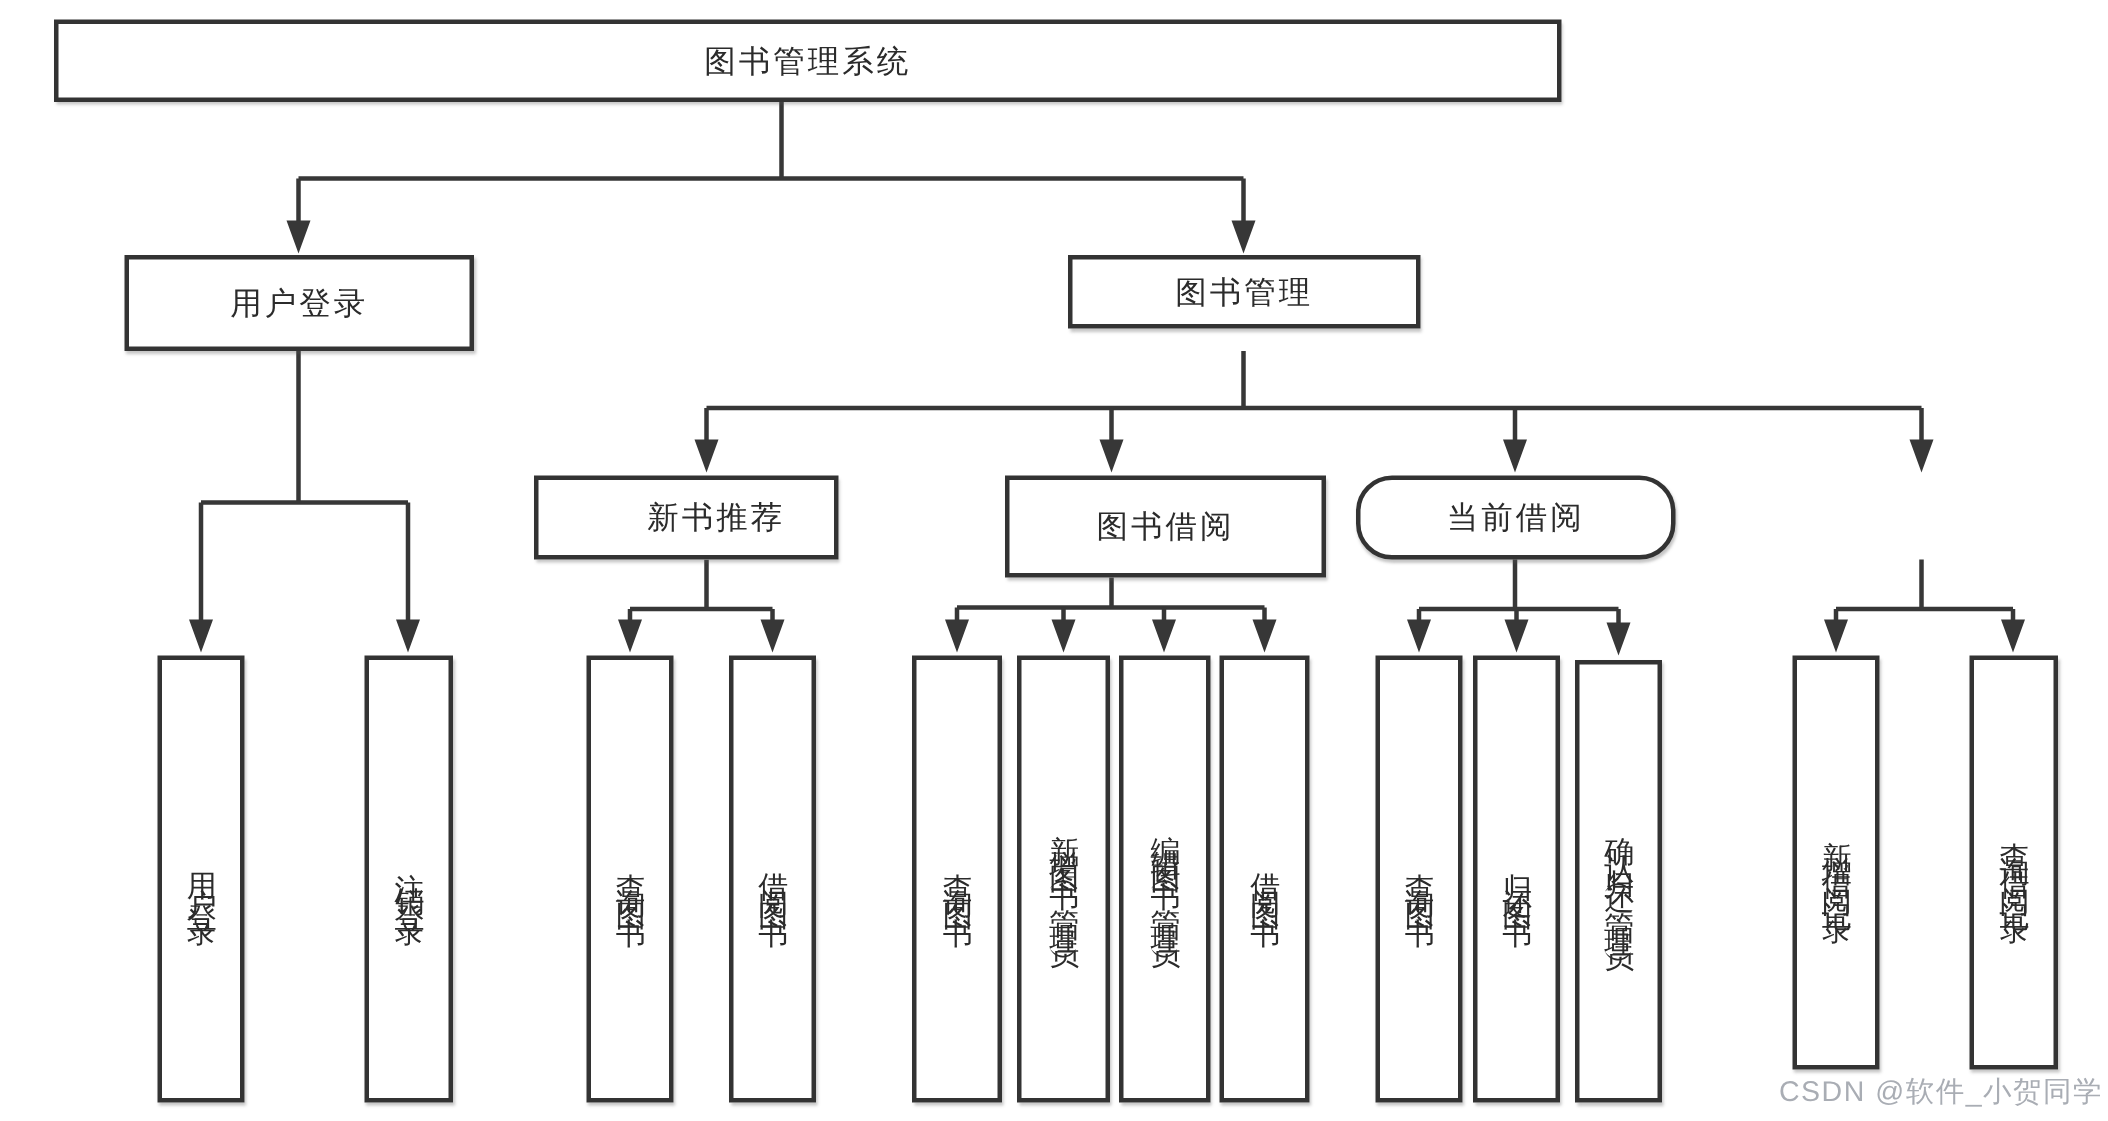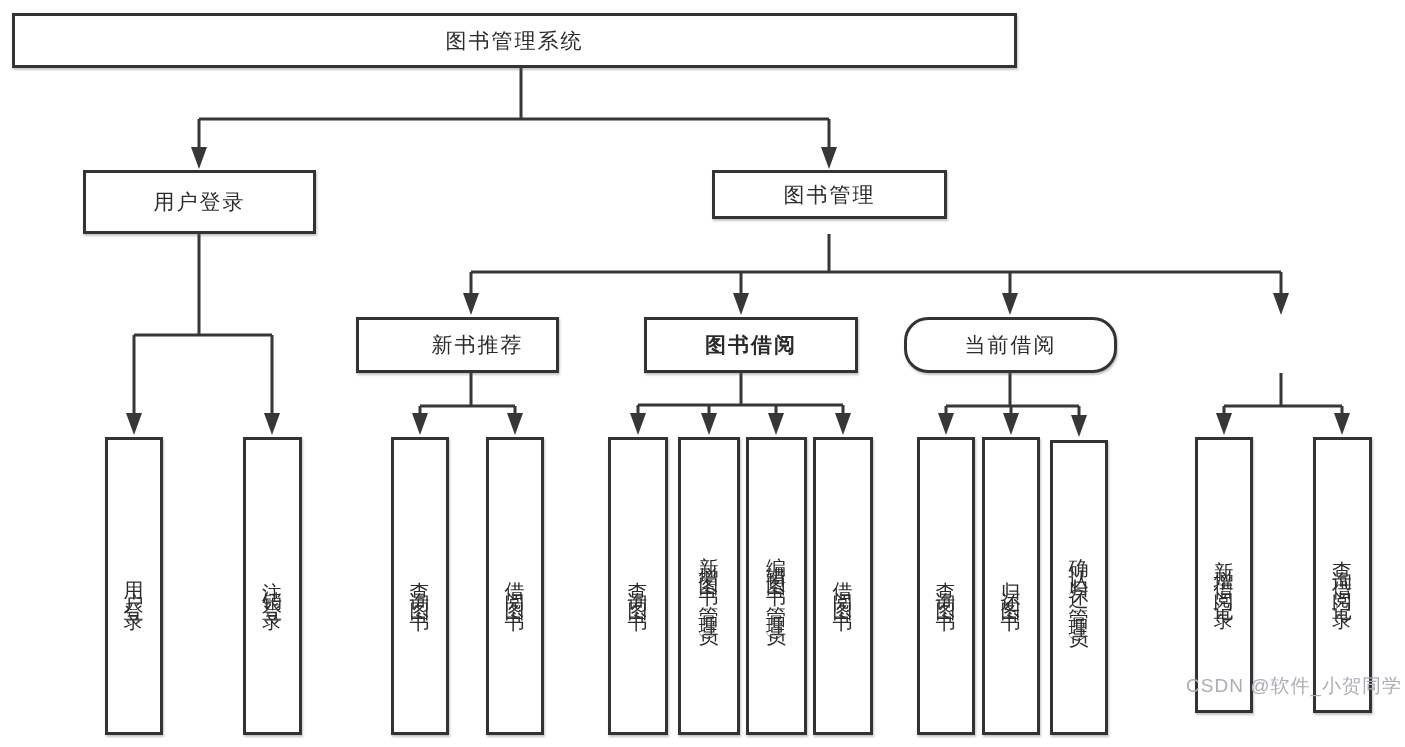--- a/index.html
+++ b/index.html
@@ -36,21 +36,21 @@
     writing-mode: vertical-rl;
     text-orientation: mixed;
     font-size: 20px;
     letter-spacing: 10px;
     color: #2b2b2b;
     line-height: 1;
   }
   .watermark {
     position: absolute;
     right: 3px;
-    top: 673px;
+    top: 715px;
     font-size: 19px;
     color: #a9adb4;
     letter-spacing: 1px;
     white-space: nowrap;
     text-align: center;
   }
 </style>
 </head>
 <body>
 
@@ -79,35 +79,35 @@
          M463,293 L479,293 L471,315 Z  M733,293 L749,293 L741,315 Z
          M1002,293 L1018,293 L1010,315 Z  M1273,293 L1289,293 L1281,315 Z
          M412,413 L428,413 L420,435 Z  M507,413 L523,413 L515,435 Z
          M630,413 L646,413 L638,435 Z  M701,413 L717,413 L709,435 Z
          M768,413 L784,413 L776,435 Z  M835,413 L851,413 L843,435 Z
          M938,413 L954,413 L946,435 Z  M1003,413 L1019,413 L1011,435 Z
          M1071,415 L1087,415 L1079,437 Z
          M1216,413 L1232,413 L1224,435 Z  M1334,413 L1350,413 L1342,435 Z"></path>
   </svg>
 
-  <div class="box h" style="left:12px; top:13px; width:1005px; height:55px;">
+  <div class="box h" style="left:36px; top:13px; width:1005px; height:55px;">
     <span>图书管理系统</span>
   </div>
 
   <div class="box h" style="left:83px; top:170px; width:233px; height:64px;">
     <span>用户登录</span>
   </div>
   <div class="box h" style="left:712px; top:170px; width:235px; height:49px;">
     <span>图书管理</span>
   </div>
 
   <div class="box h" style="left:356px; top:317px; width:203px; height:56px;padding-left:40px;">
     <span>新书推荐</span>
   </div>
-  <div class="box h" style="left:644px; top:317px; width:214px; height:56px;font-weight:bold;">
+  <div class="box h" style="left:670px; top:317px; width:214px; height:68px;">
     <span>图书借阅</span>
   </div>
   <div class="box h" style="left:904px; top:317px; width:213px; height:56px;border-radius:24px;">
     <span>当前借阅</span>
   </div>
 
   <div class="box v" style="left:105px; top:437px; width:58px; height:298px;">
     <span>用户登录</span>
   </div>
   <div class="box v" style="left:243px; top:437px; width:59px; height:298px;">

